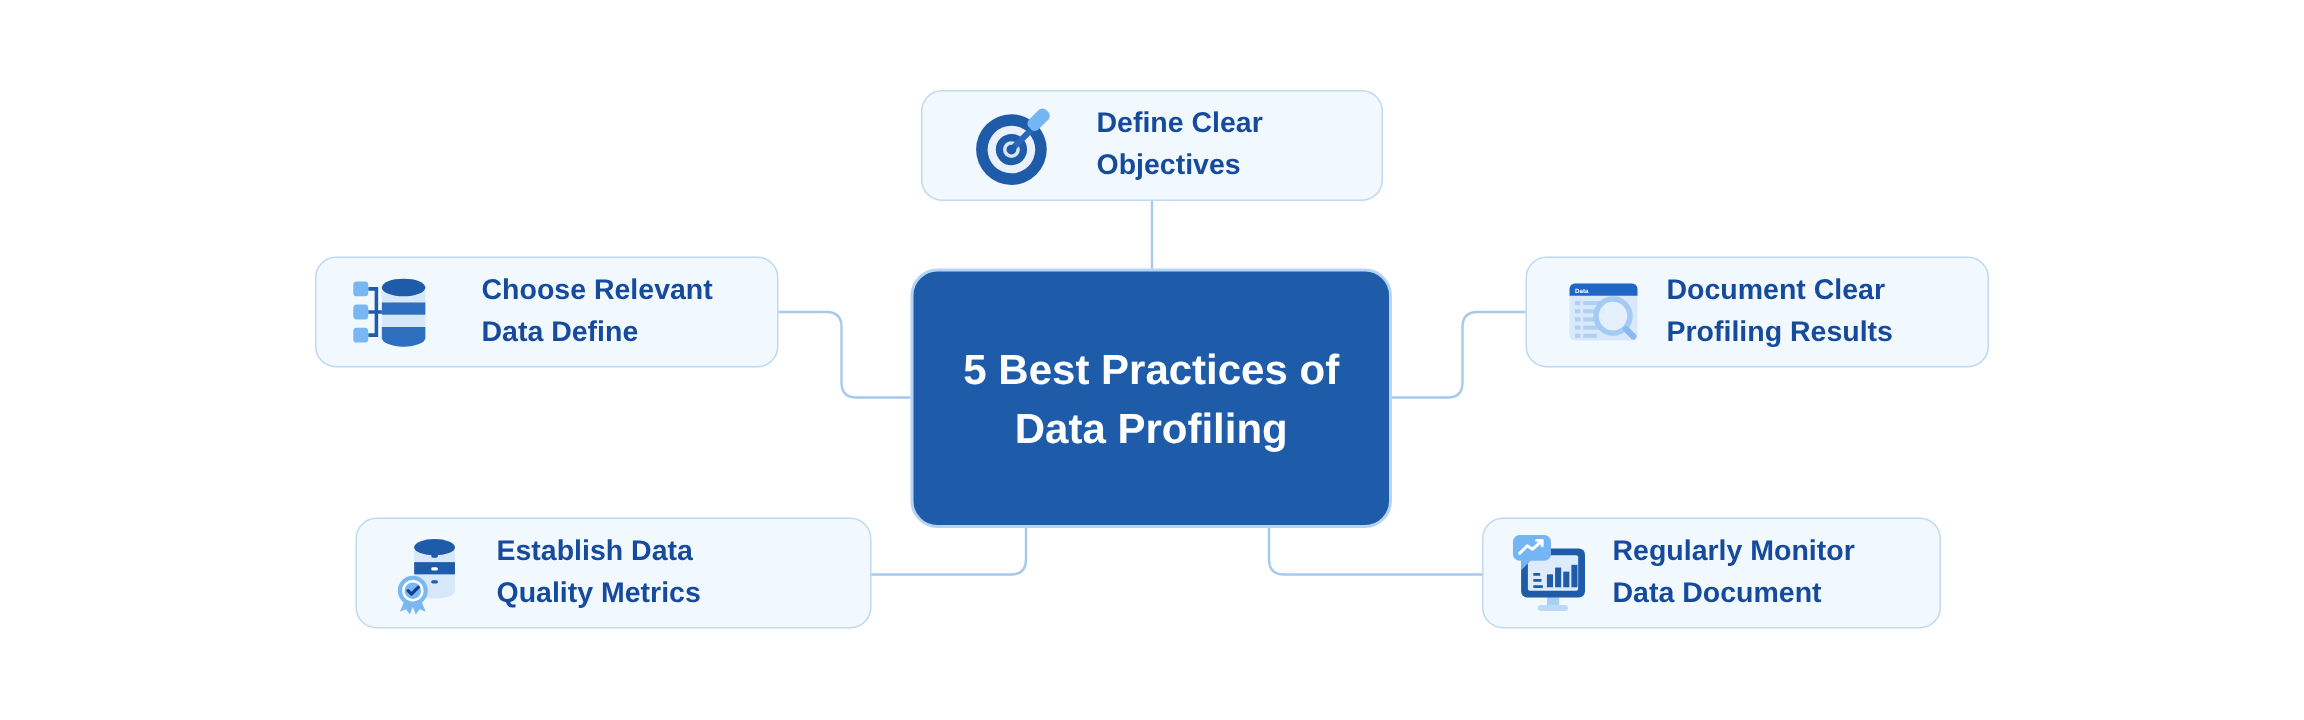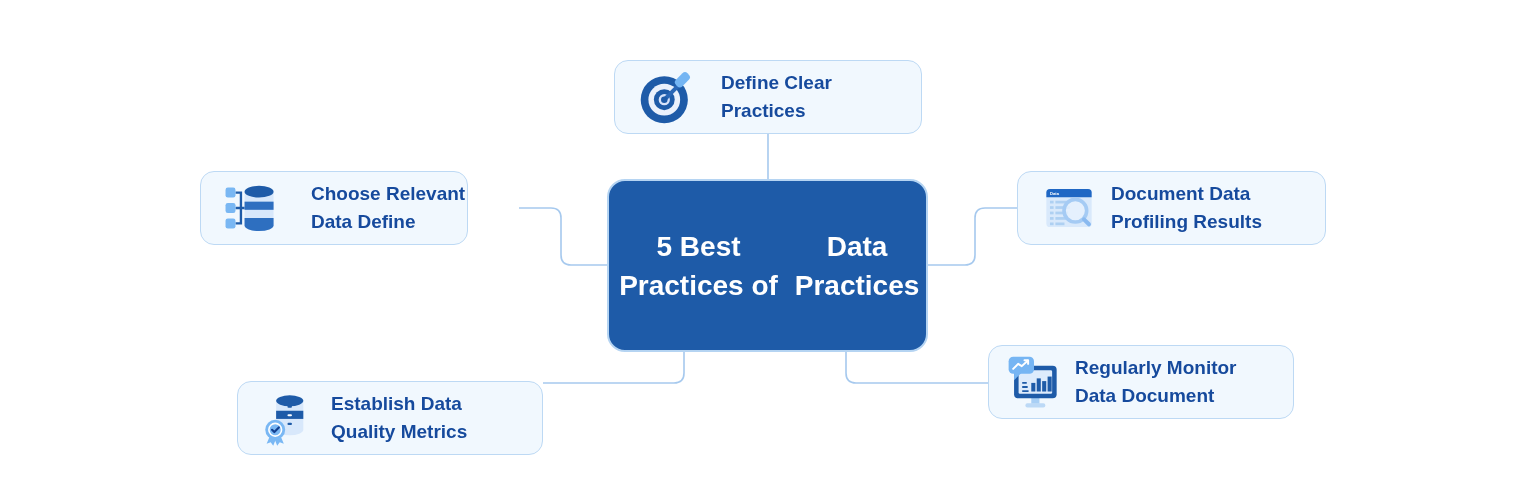--- a/index.html
+++ b/index.html
@@ -28,35 +28,35 @@
     gap: 15px;
   }
   .node .icon { flex: 0 0 auto; display: flex; }
   .node .label {
     font-size: 19px;
     font-weight: bold;
     color: #164a9d;
     line-height: 28px;
     white-space: nowrap;
   }
-  .node-define   { left: 614px;  top: 60px;  width: 308px; height: 74px; padding-left: 23px; gap: 25px; }
-  .node-choose   { left: 200px;  top: 171px; width: 268px; height: 74px; gap: 32px; }
-  .node-establish{ left: 237px;  top: 345px; width: 306px; height: 74px; margin-top: 36px; }
+  .node-define   { left: 614px;  top: 60px;  width: 308px; height: 74px; padding-left: 33px; gap: 25px; }
+  .node-choose   { left: 210px;  top: 171px; width: 309px; height: 74px; gap: 32px; }
+  .node-establish{ left: 237px;  top: 345px; width: 344px; height: 74px; }
   .node-document { left: 1017px; top: 171px; width: 309px; height: 74px; padding-left: 22px; gap: 13px; }
   .node-monitor  { left: 988px;  top: 345px; width: 306px; height: 74px; padding-left: 16px; gap: 12px; }
   .center-node {
     position: absolute;
     left: 607px; top: 179px;
     width: 321px; height: 173px;
     box-sizing: border-box;
     background: #1e5ba8;
     border: 2px solid #b5d4f2;
     border-radius: 18px;
     display: flex;
-    flex-direction: row;
+    flex-direction: column;
     align-items: center;
     justify-content: center;
     text-align: center;
     color: #ffffff;
     font-size: 28px;
     font-weight: bold;
     line-height: 39px;
   }
 </style>
 </head>
@@ -67,38 +67,38 @@
   <svg class="connectors" viewBox="0 0 1536 480" fill="none" stroke="#a6c9ee" stroke-width="1.6">
     <path d="M768,134 V179"></path>
     <path d="M519,208 H551 Q561,208 561,218 V255 Q561,265 571,265 H607"></path>
     <path d="M928,265 H965 Q975,265 975,255 V218 Q975,208 985,208 H1017"></path>
     <path d="M684,352 V373 Q684,383 674,383 H543"></path>
     <path d="M846,352 V373 Q846,383 856,383 H988"></path>
   </svg>
 
   <div class="center-node">
     <div>5 Best Practices of</div>
-    <div>Data Practices</div>
+    <div>Data Profiling</div>
   </div>
 
   <div class="node node-define">
     <span class="icon">
       <svg width="58" height="58" viewBox="0 0 64 64">
         <circle cx="29" cy="35" r="26" fill="#1e5ba8"></circle>
         <circle cx="29" cy="35" r="17.5" fill="#eaf1fc"></circle>
         <circle cx="29" cy="35" r="11.5" fill="#1e5ba8"></circle>
         <circle cx="29" cy="35" r="6.2" fill="#d7e3fa"></circle>
         <line x1="29" y1="35" x2="47" y2="17" stroke="#2a67b6" stroke-width="4.5" stroke-linecap="round"></line>
         <rect x="40" y="8" width="18" height="10" rx="4" fill="#74b5f3" transform="rotate(-45 49 13)"></rect>
         <circle cx="29" cy="35" r="3.6" fill="#1e5ba8"></circle>
       </svg>
     </span>
     <div class="label">
       <div>Define Clear</div>
-      <div>Practices</div>
+      <div>Objectives</div>
     </div>
   </div>
 
   <div class="node node-choose">
     <span class="icon">
       <svg width="58" height="58" viewBox="0 0 64 64">
         <path d="M16,15 H22 V31 M16,49 H22 V33 M16,32 H29" stroke="#1e5ba8" stroke-width="2.6" fill="none"></path>
         <rect x="5" y="9.5" width="11" height="11" rx="2.5" fill="#79b7f3"></rect>
         <rect x="5" y="26.5" width="11" height="11" rx="2.5" fill="#79b7f3"></rect>
         <rect x="5" y="43.5" width="11" height="11" rx="2.5" fill="#79b7f3"></rect>
@@ -152,21 +152,21 @@
           <rect x="11" y="42" width="4" height="3"></rect>
             <rect x="17" y="42" width="12" height="3"></rect>
           <rect x="11" y="48" width="4" height="3"></rect>
             <rect x="17" y="48" width="10" height="3"></rect>
         </g>
         <circle cx="39" cy="35" r="12.5" fill="#e6f1fd" fill-opacity="0.85" stroke="#a5cbf4" stroke-width="4"></circle>
         <line x1="48.5" y1="44.5" x2="54" y2="50" stroke="#8abaf0" stroke-width="4.5" stroke-linecap="round"></line>
       </svg>
     </span>
     <div class="label">
-      <div>Document Data</div>
+      <div>Document Clear</div>
       <div>Profiling Results</div>
     </div>
   </div>
 
   <div class="node node-monitor">
     <span class="icon">
       <svg width="58" height="58" viewBox="0 0 64 64">
         <rect x="29" y="48" width="9" height="8" fill="#a8cff5"></rect>
         <rect x="22.5" y="55.5" width="22" height="4.5" rx="2.2" fill="#bcd9f6"></rect>
         <rect x="10" y="14" width="47" height="36" rx="4.5" fill="#1e5ba8"></rect>

